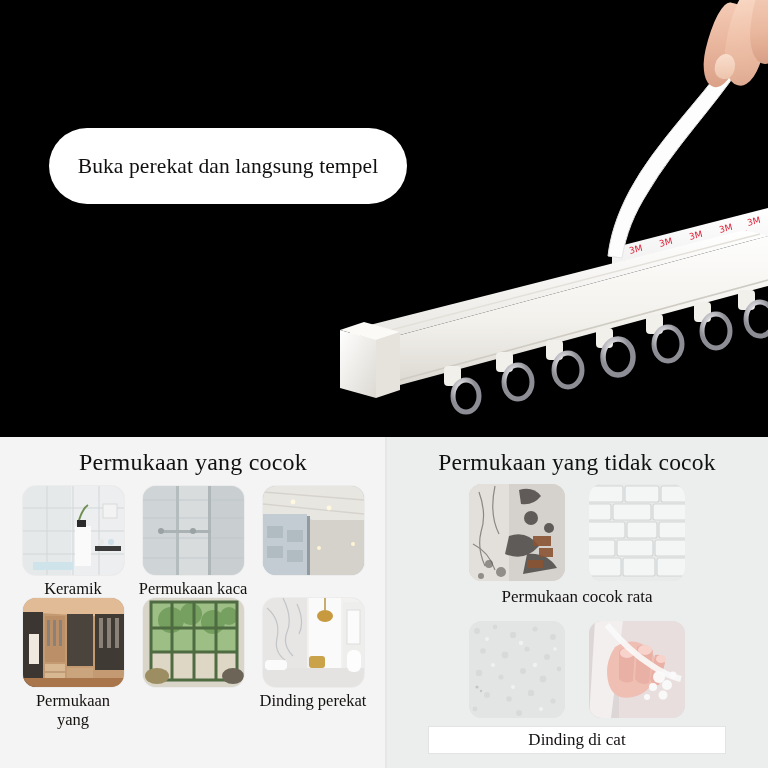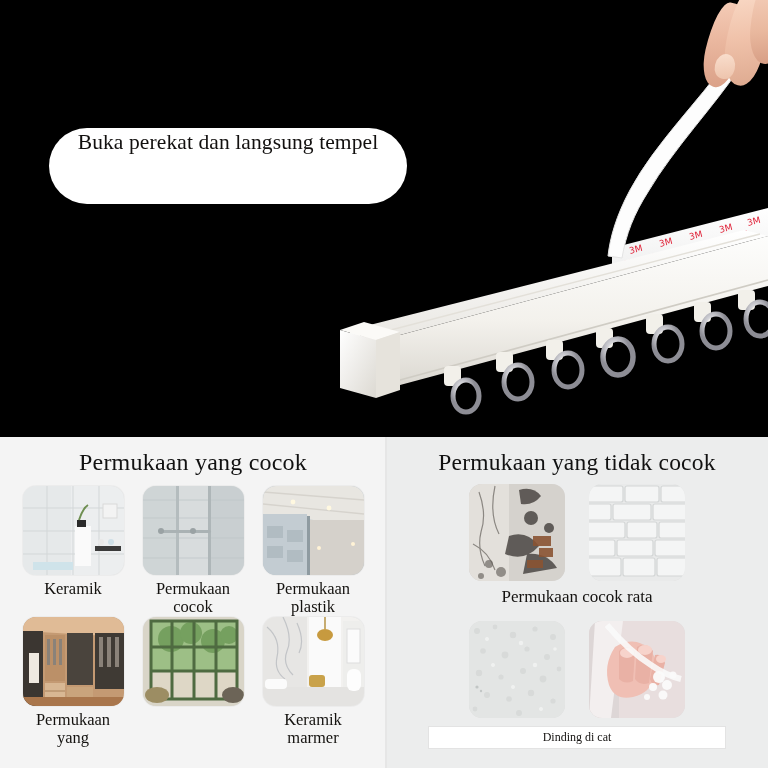--- a/index.html
+++ b/index.html
@@ -12,21 +12,21 @@
 
   
   .hero {
     position:relative; width:768px; height:437px;
     background:#000; overflow:hidden;
   }
   .pill {
     position:absolute; left:49px; top:128px;
     width:358px; height:76px;
     background:#fff; border-radius:38px;
-    display:flex; align-items:flex-start; justify-content:center;
+    display:flex; align-items:center; justify-content:center;
     text-align:center; padding:0 22px;
   }
   .pill-text {
     font-size:21.5px; color:#12100f; line-height:1.32;
     letter-spacing:.1px;
   }
 
   
   .hand { position:absolute; left:703px; top:-6px; width:74px; height:104px; }
   .finger {
@@ -90,21 +90,21 @@
     width:96px; height:97px; border-radius:13px;
     overflow:hidden; position:relative; background:#dcdcdc;
   }
   .cap-wide {
     text-align:center; font-size:17px; color:#141210;
     margin-top:6px;
   }
   .cap-boxed {
     margin:8px 42px 0 42px; background:#fff;
     border:1px solid #e3e3e3; text-align:center;
-    font-size:12px; color:#141210; padding:3px 0;
+    font-size:17px; color:#141210; padding:3px 0;
   }
   .divider {
     position:absolute; left:385px; top:437px;
     width:2px; height:331px; background:#e6e6e6;
   }
   .hairline {
     position:absolute; left:0; top:435px; width:768px; height:2px;
     background:#000;
   }
 </style>
@@ -267,21 +267,21 @@
                 <line x1="0" y1="52" x2="101" y2="52"></line>
                   <line x1="0" y1="72" x2="101" y2="72"></line>
               </g>
               <rect x="33" y="0" width="3" height="89" fill="#b4bcbe"></rect>
               <rect x="65" y="0" width="3" height="89" fill="#aeb6b8"></rect>
               <rect x="16" y="44" width="52" height="3" rx="1.5" fill="#aab2b4"></rect>
               <circle cx="18" cy="45" r="3" fill="#9aa2a4"></circle>
               <circle cx="50" cy="45" r="3" fill="#9aa2a4"></circle>
             </svg>
           </div>
-          <div class="caption">Permukaan cocok</div>
+          <div class="caption">Permukaan kaca</div>
         </div>
 
         <div class="cell">
           <div class="thumb">
             <svg width="101" height="89" viewBox="0 0 101 89">
               <rect width="101" height="89" fill="#b9c4cb"></rect>
               <path d="M0,0 L101,0 L101,40 L0,28 Z" fill="#e8e6e1"></path>
               <path d="M0,6 L101,14" stroke="#d6d3cd" stroke-width="1.3" fill="none"></path>
               <path d="M0,18 L101,28" stroke="#d6d3cd" stroke-width="1.3" fill="none"></path>
               <circle cx="30" cy="16" r="2.4" fill="#fff8e0"></circle>
@@ -292,21 +292,20 @@
               <g fill="#aab5bb" opacity=".7">
                 <rect x="4" y="40" width="16" height="12"></rect>
                   <rect x="24" y="44" width="16" height="12"></rect>
                 <rect x="4" y="60" width="16" height="12"></rect>
                   <rect x="24" y="64" width="16" height="12"></rect>
               </g>
               <circle cx="56" cy="62" r="2" fill="#fff3d6"></circle>
               <circle cx="90" cy="58" r="2" fill="#fff3d6"></circle>
             </svg>
           </div>
-          <div class="caption">Permukaan plastik</div>
         </div>
 
         <div class="cell">
           <div class="thumb">
             <svg width="101" height="89" viewBox="0 0 101 89">
               <rect width="101" height="89" fill="#c49a73"></rect>
               <path d="M0,0 L101,0 L101,20 L0,14 Z" fill="#e0bb96"></path>
               <rect x="0" y="14" width="20" height="75" fill="#3b3631"></rect>
               <rect x="22" y="18" width="20" height="46" fill="#bb9068"></rect>
               <rect x="44" y="16" width="26" height="52" fill="#4a443d"></rect>
@@ -373,21 +372,21 @@
               <rect x="80" y="4" width="21" height="66" fill="#eeeeec"></rect>
               <rect x="84" y="12" width="13" height="34" fill="#fbfbfb" stroke="#ddd"></rect>
               <ellipse cx="62" cy="18" rx="8" ry="6" fill="#c79a3f"></ellipse>
               <line x1="62" y1="0" x2="62" y2="12" stroke="#b08b37" stroke-width="1.4"></line>
               <rect x="0" y="70" width="101" height="19" fill="#e4e3e1"></rect>
               <rect x="46" y="58" width="16" height="12" rx="3" fill="#c9a24a"></rect>
               <rect x="2" y="62" width="22" height="10" rx="4" fill="#fbfbfb"></rect>
               <rect x="84" y="52" width="14" height="22" rx="6" fill="#fdfdfd"></rect>
             </svg>
           </div>
-          <div class="caption">Keramik marmer</div>
+          <div class="caption">Dinding perekat</div>
         </div>
 
       </div>
     </div>
 
     <div class="panel-bad">
       <div class="sec-title bad">Permukaan yang tidak cocok</div>
 
       <div class="grid2">
         <div class="thumb-lg">

